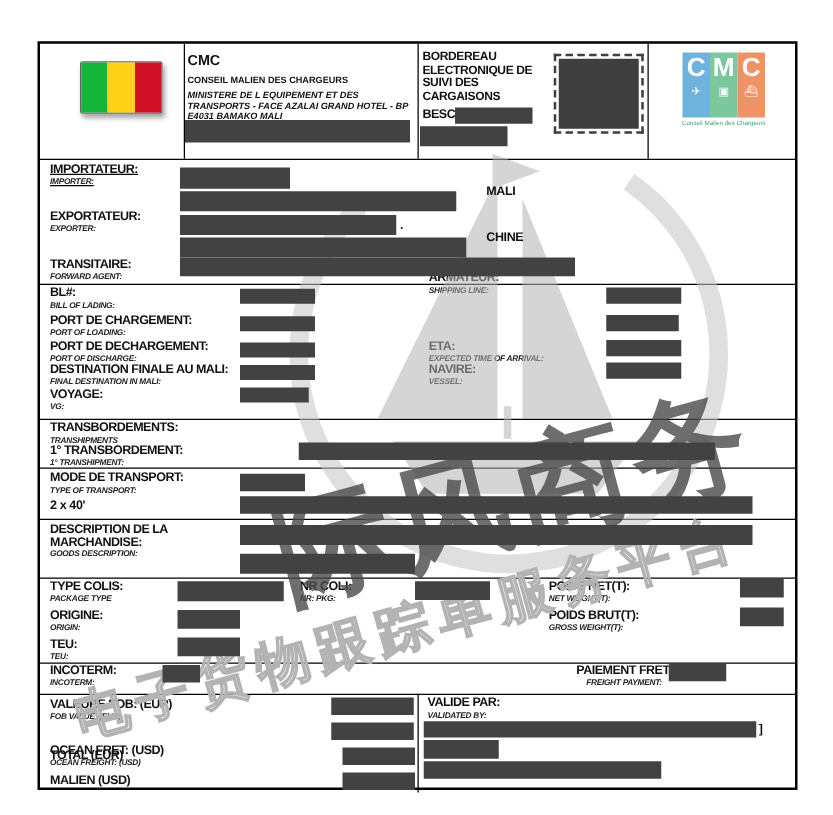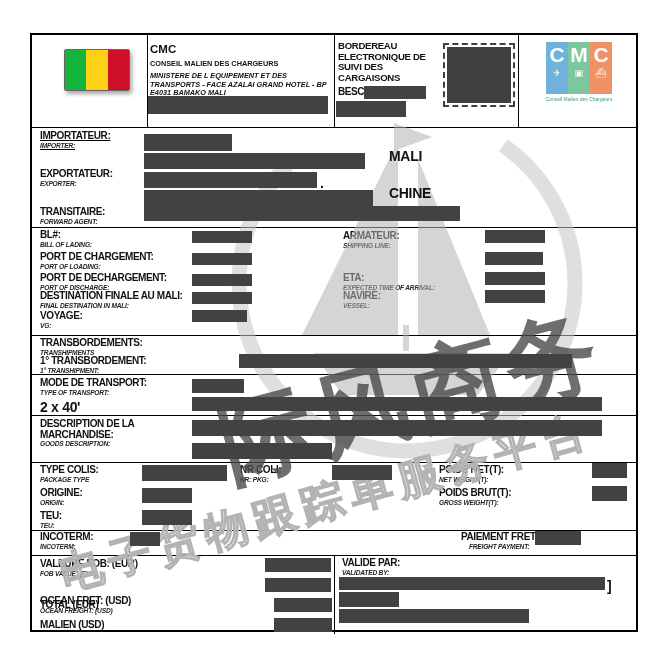--- a/index.html
+++ b/index.html
@@ -10,21 +10,21 @@
   
   .hline{position:absolute;left:0;width:604px;height:0;border-top:1.6px solid #000;z-index:2;}
   .vline{position:absolute;top:0;width:0;border-left:1.6px solid #000;z-index:2;}
   
   .fld{position:absolute;z-index:2;line-height:1.05;white-space:nowrap;}
   .fr{font-weight:700;font-size:10px;letter-spacing:-0.4px;color:#111;}
   .en{font-weight:700;font-style:italic;font-size:6.6px;letter-spacing:-0.2px;color:#222;margin-top:1px;}
   .wrap{white-space:normal;}
   
   .bar{position:absolute;background:#424242;z-index:5;}
-  .val{position:absolute;z-index:4;font-weight:700;font-size:14px;letter-spacing:-0.3px;color:#111;}
+  .val{position:absolute;z-index:4;font-weight:700;font-size:10px;letter-spacing:-0.3px;color:#111;}
   
   .flag{position:absolute;display:flex;border:1px solid #666;border-radius:2px;
         box-shadow:2px 3px 4px rgba(0,0,0,.35), inset -3px -4px 5px rgba(0,0,0,.25);z-index:2;}
   .flag div{flex:1;}
   .hdr-title{font-weight:700;font-size:11.5px;color:#111;}
   .hdr-sub{font-weight:700;font-size:7.3px;color:#111;}
   .hdr-addr{font-weight:700;font-size:7.3px;line-height:1.18;color:#111;white-space:normal;}
   .doc-title{font-weight:700;font-size:9.6px;line-height:1.12;letter-spacing:-0.3px;
              white-space:normal;color:#111;}
   .qr{position:absolute;background:#3f3f3f;z-index:5;outline:2px dashed #3f3f3f;outline-offset:2px;}
@@ -163,21 +163,21 @@
       <div class="en">FINAL DESTINATION IN MALI:</div>
     </div>
     <div class="bar" style="left:160px;top:257px;width:60px;height:12px;"></div>
 
     <div class="fld" style="left:8px;top:276px;">
       <div class="fr">VOYAGE:</div>
       <div class="en">VG:</div>
     </div>
     <div class="bar" style="left:160px;top:275px;width:55px;height:12px;"></div>
 
-    <div class="fld" style="left:311px;top:196px;">
+    <div class="fld" style="left:311px;top:183px;">
       <div class="fr">ARMATEUR:</div>
       <div class="en">SHIPPING LINE:</div>
     </div>
     <div class="bar" style="left:453px;top:195px;width:60px;height:13px;"></div>
 
     <div class="bar" style="left:453px;top:217px;width:58px;height:13px;"></div>
 
     <div class="fld" style="left:311px;top:238px;">
       <div class="fr">ETA:</div>
       <div class="en">EXPECTED TIME OF ARRIVAL:</div>

